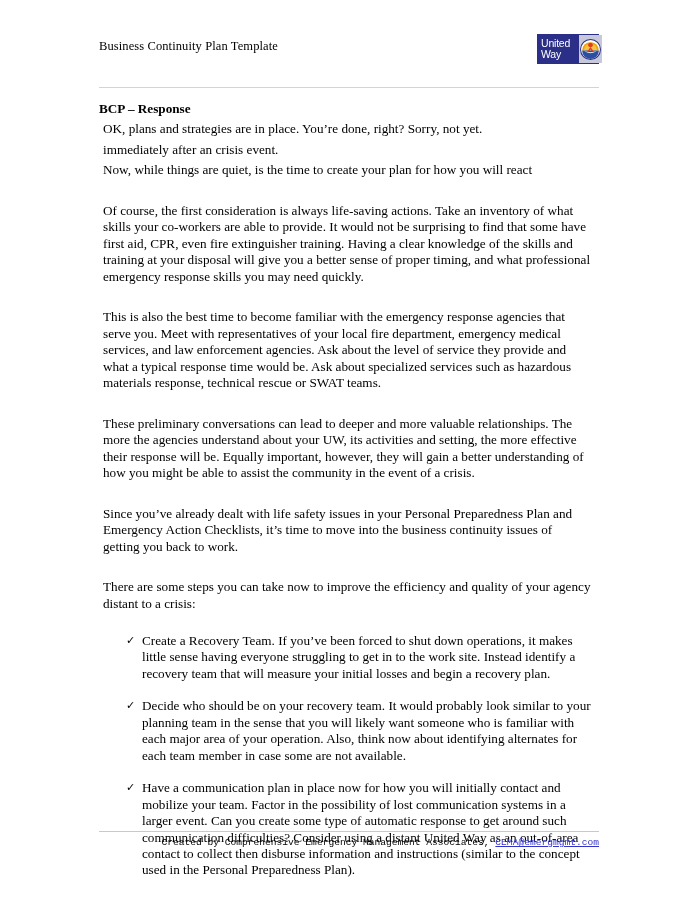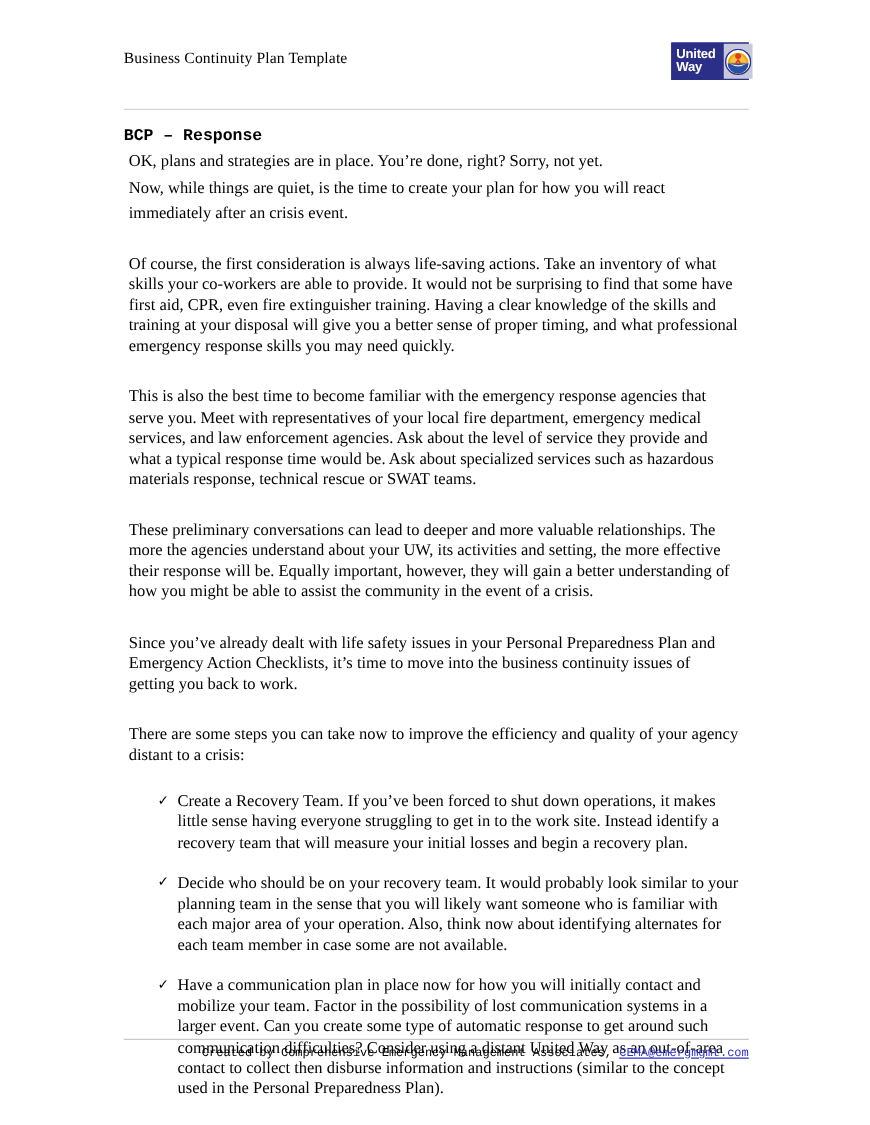--- a/index.html
+++ b/index.html
@@ -52,21 +52,21 @@
     align-items: center;
     padding: 0;
     box-sizing: border-box;
     border: 1px solid #2b2f87;
   }
   .uw-text {
     flex: 0 0 auto;
     width: 38px;
     color: #ffffff;
     font-family: "Liberation Sans", "DejaVu Sans", sans-serif;
-    font-weight: bold;
+    font-weight: normal;
     font-size: 10.5px;
     line-height: 11px;
     padding-left: 3px;
     letter-spacing: -0.2px;
   }
   .uw-text span { display: block; }
   .uw-mark {
     flex: 0 0 auto;
     width: 23px;
     height: 28px;
@@ -94,21 +94,20 @@
     width: 496px;
     font-size: 13.2px;
     line-height: 16.4px;
     text-align: left;
   }
   .h-bcp {
     font-weight: bold;
     font-size: 13.2px;
     line-height: 16.4px;
     margin: 0;
-    font-family: Liberation Mono, monospace;
   }
   .para {
     margin: 4px;
     font-size: 13.2px;
     line-height: 16.4px;
   }
   .para-gap {
     height: 16.4px;
   }
 
@@ -197,22 +196,22 @@
     </div>
   </div>
 
   <div class="header-rule"></div>
 
   <div class="content">
 
     <div class="h-bcp">BCP – Response</div>
 
     <div class="para">OK, plans and strategies are in place.  You’re done, right?  Sorry, not yet.</div>
+    <div class="para">immediately after an crisis event.</div>
     <div class="para">Now, while things are quiet, is the time to create your plan for how you will react</div>
-    <div class="para">immediately after an crisis event.</div>
 
     <div class="para-gap"></div>
     <p class="para">Of course, the first consideration is always life-saving actions. Take an inventory of what skills your co-workers are able to provide.  It would not be surprising to find that some have first aid, CPR, even fire extinguisher training.  Having a clear knowledge of the skills and training at your disposal will give you a better sense of proper timing, and what professional emergency response skills you may need quickly.</p>
 
     <div class="para-gap"></div>
     <p class="para">This is also the best time to become familiar with the emergency response agencies that serve you.  Meet with representatives of your local fire department, emergency medical services, and law enforcement agencies.  Ask about the level of service they provide and what a typical response time would be.  Ask about specialized services such as hazardous materials response, technical rescue or SWAT teams.</p>
 
     <div class="para-gap"></div>
     <p class="para">These preliminary conversations can lead to deeper and more valuable relationships. The more the agencies understand about your UW, its activities and setting, the more effective their response will be. Equally important, however, they will gain a better understanding of how you might be able to assist the community in the event of a crisis.</p>
 

